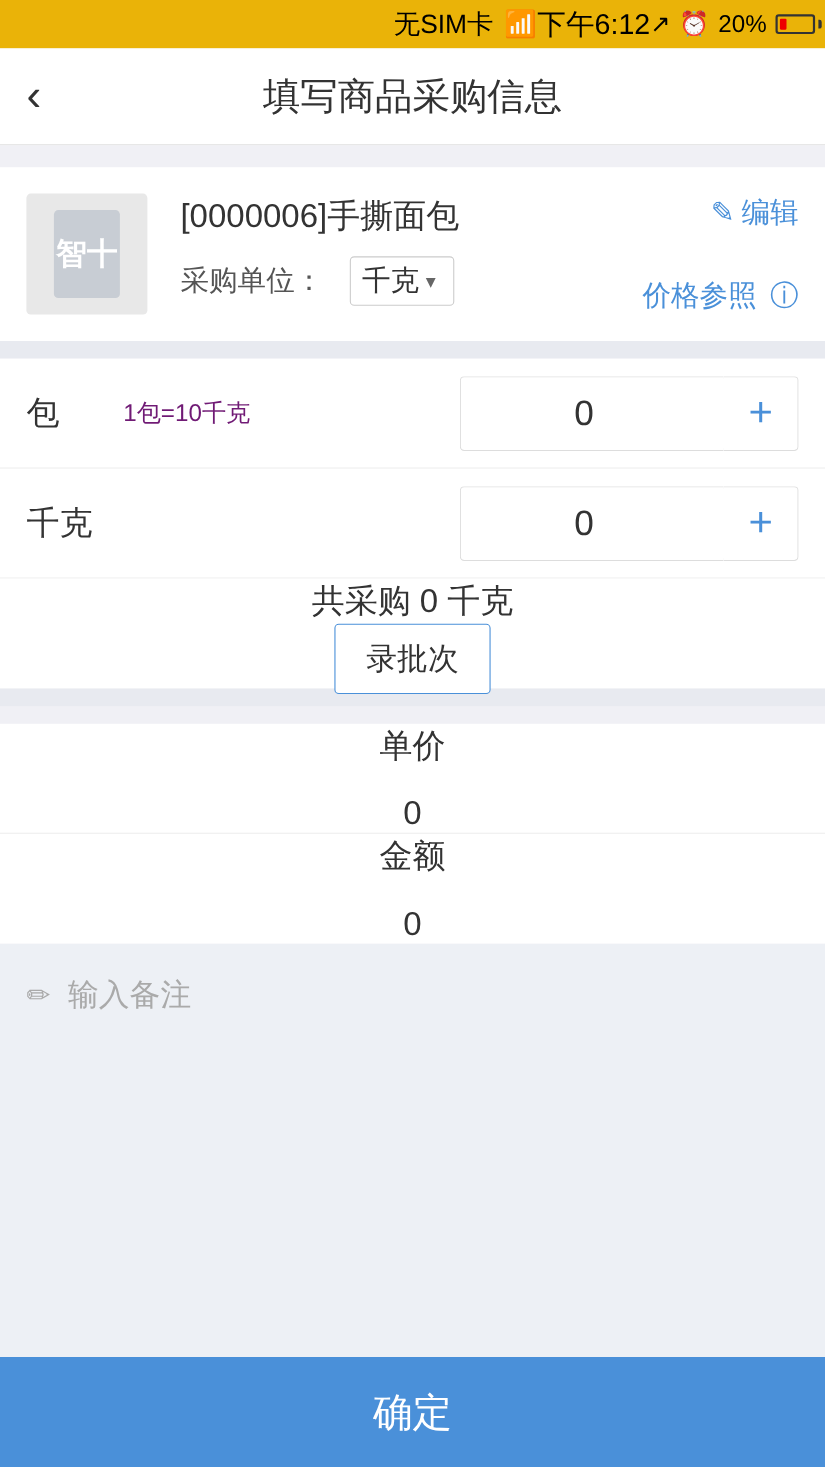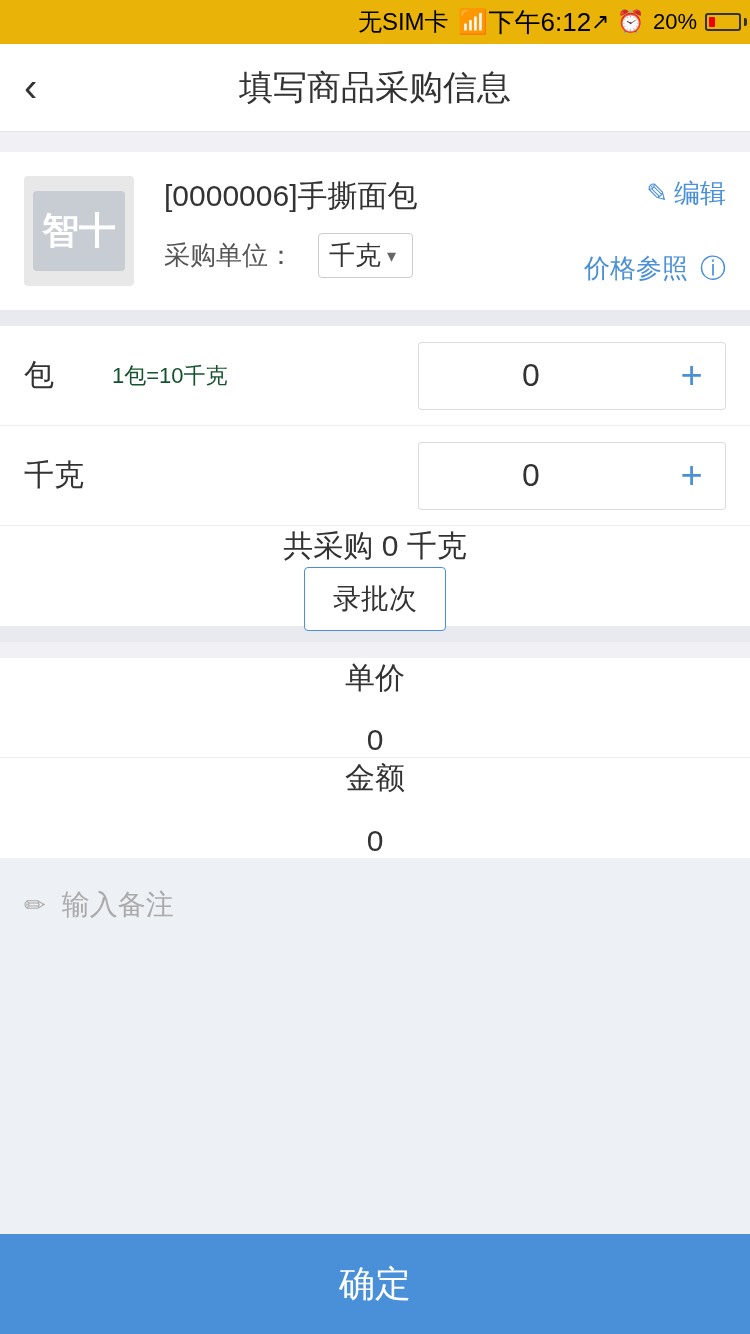--- a/index.html
+++ b/index.html
@@ -161,21 +161,21 @@
       height: 100px;
       border-bottom: 1px solid #eee;
     }
     .input-label {
       font-size: 30px;
       color: #333;
       min-width: 80px;
     }
     .input-sublabel {
       font-size: 22px;
-      color: #14532d;
+      color: #701a75;
       margin-left: 8px;
       margin-right: 16px;
     }
     .input-field-wrapper {
       flex: 1;
       display: flex;
       align-items: center;
       justify-content: flex-end;
       gap: 0;
     }
@@ -293,29 +293,29 @@
       font-size: 36px;
       border: none;
       cursor: pointer;
       display: flex;
       align-items: center;
       justify-content: center;
     }
 
     
     .owl-logo {
-      width: 92px;
+      width: 60px;
       height: 80px;
       background: #c8cdd4;
       border-radius: 4px;
       display: flex;
       align-items: center;
       justify-content: center;
       color: #fff;
-      font-size: 37px;
+      font-size: 28px;
       font-weight: bold;
     }
   </style>
 </head>
 <body>
 
 <div class="status-bar">
   <div class="status-left">
     <span>无SIM卡</span>
     <span>📶</span>

